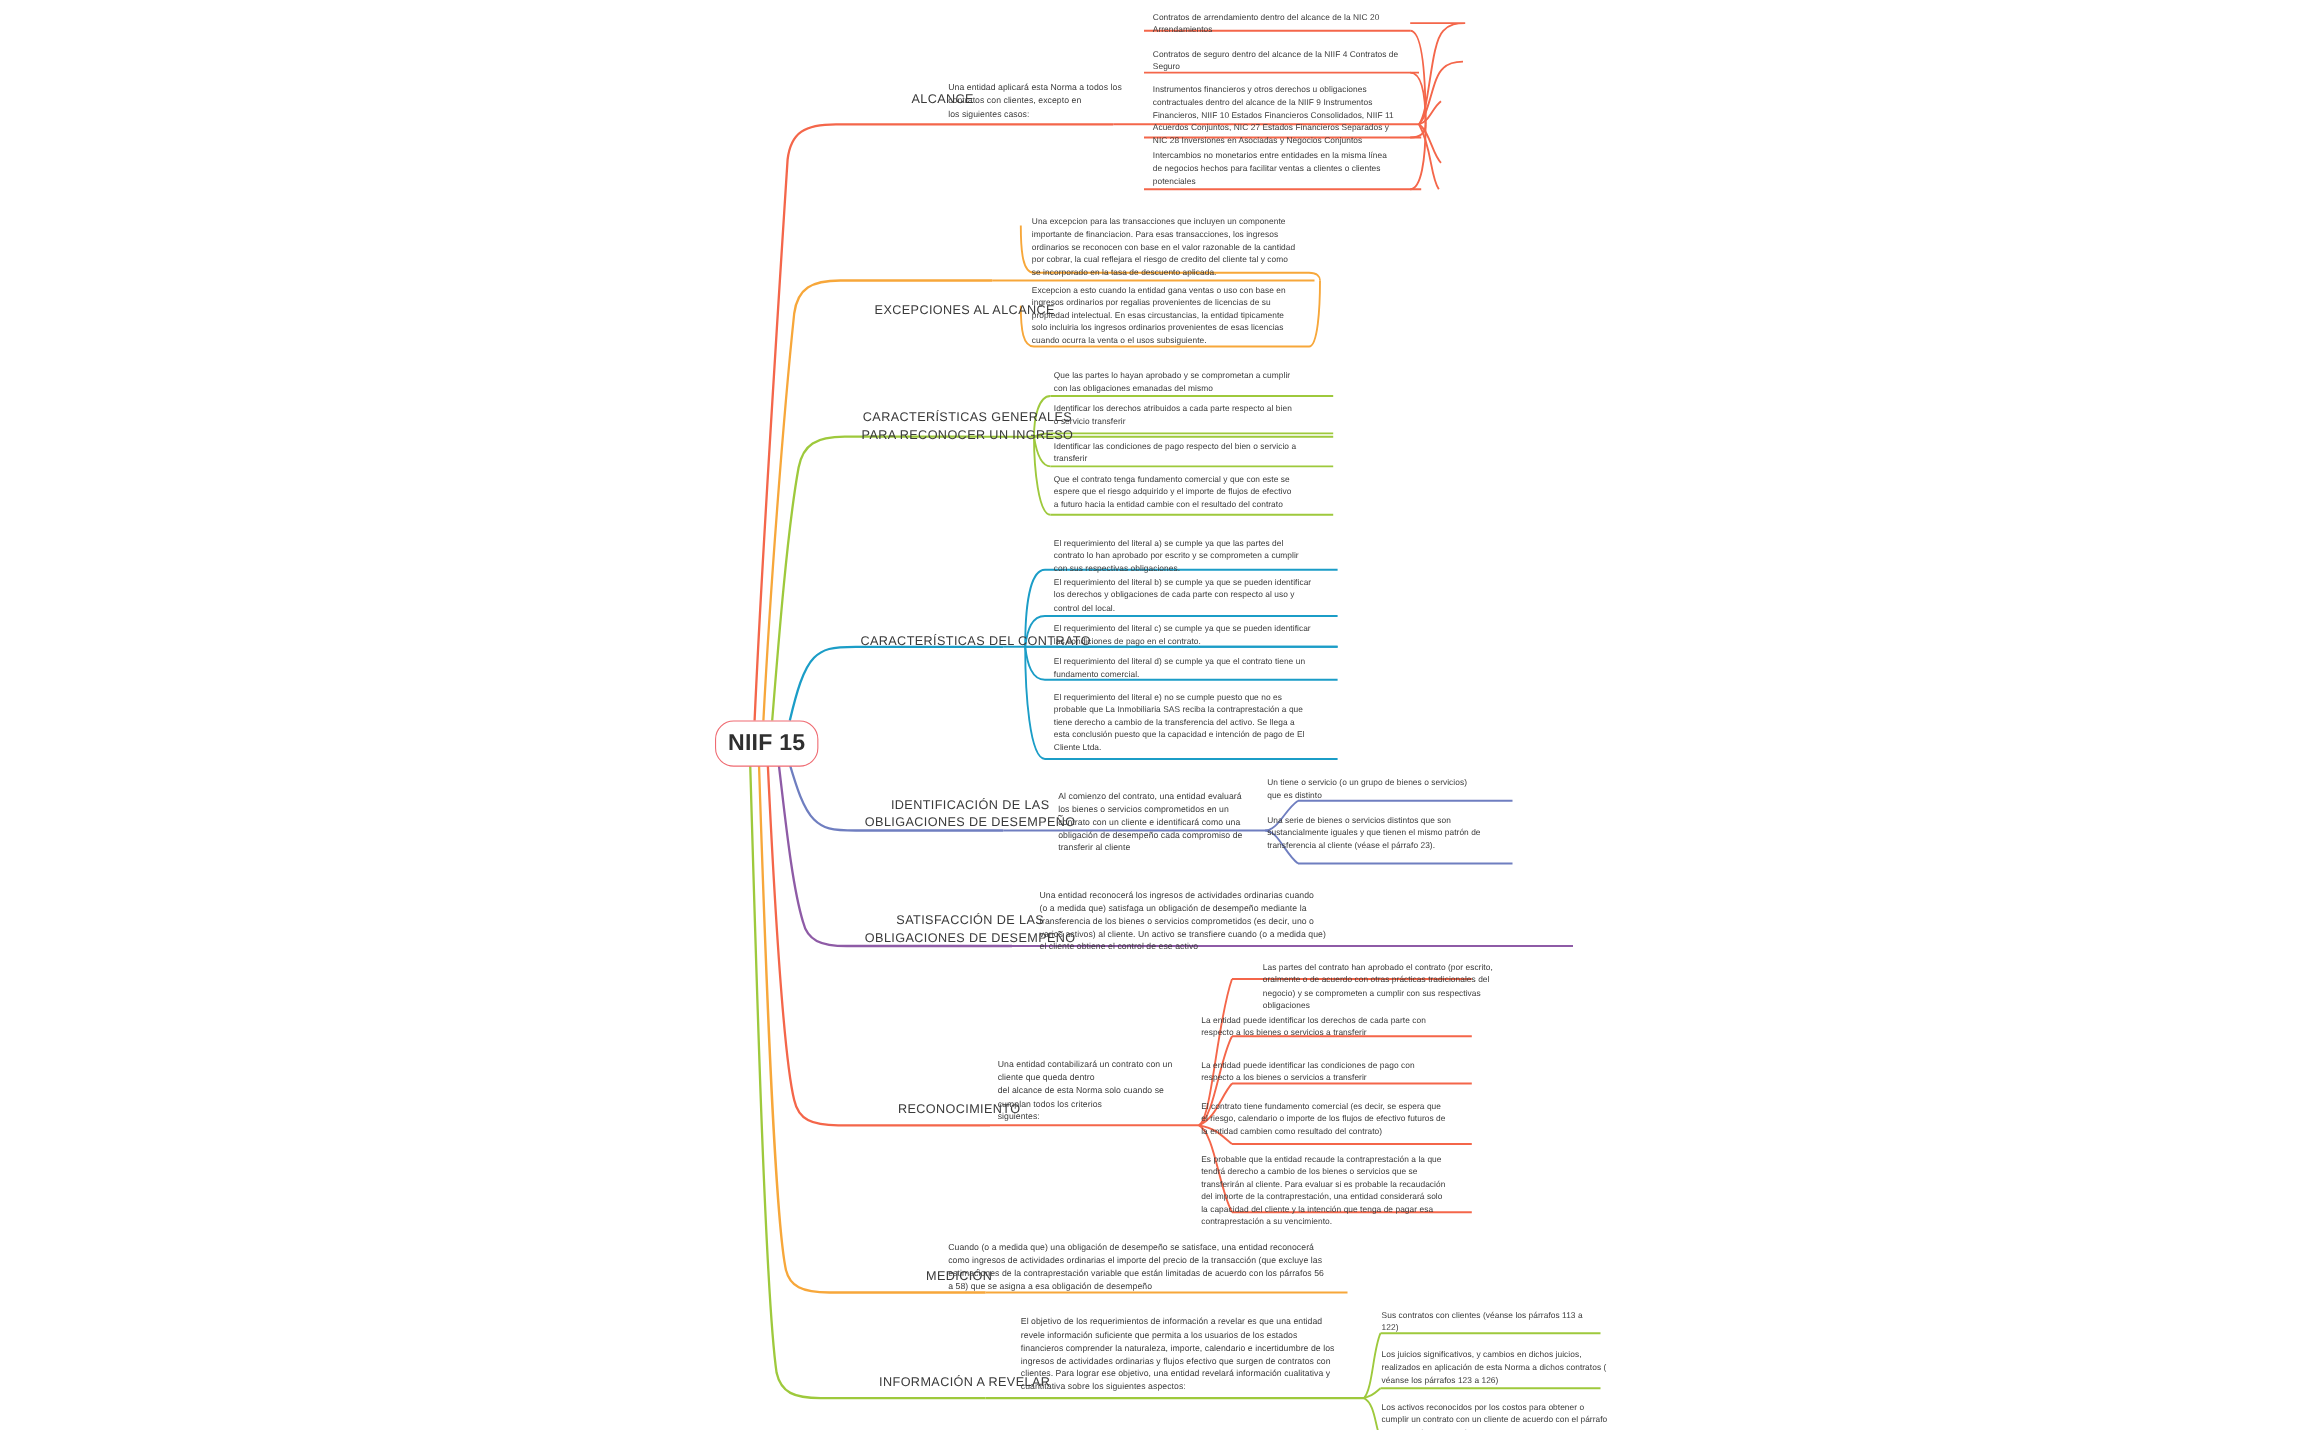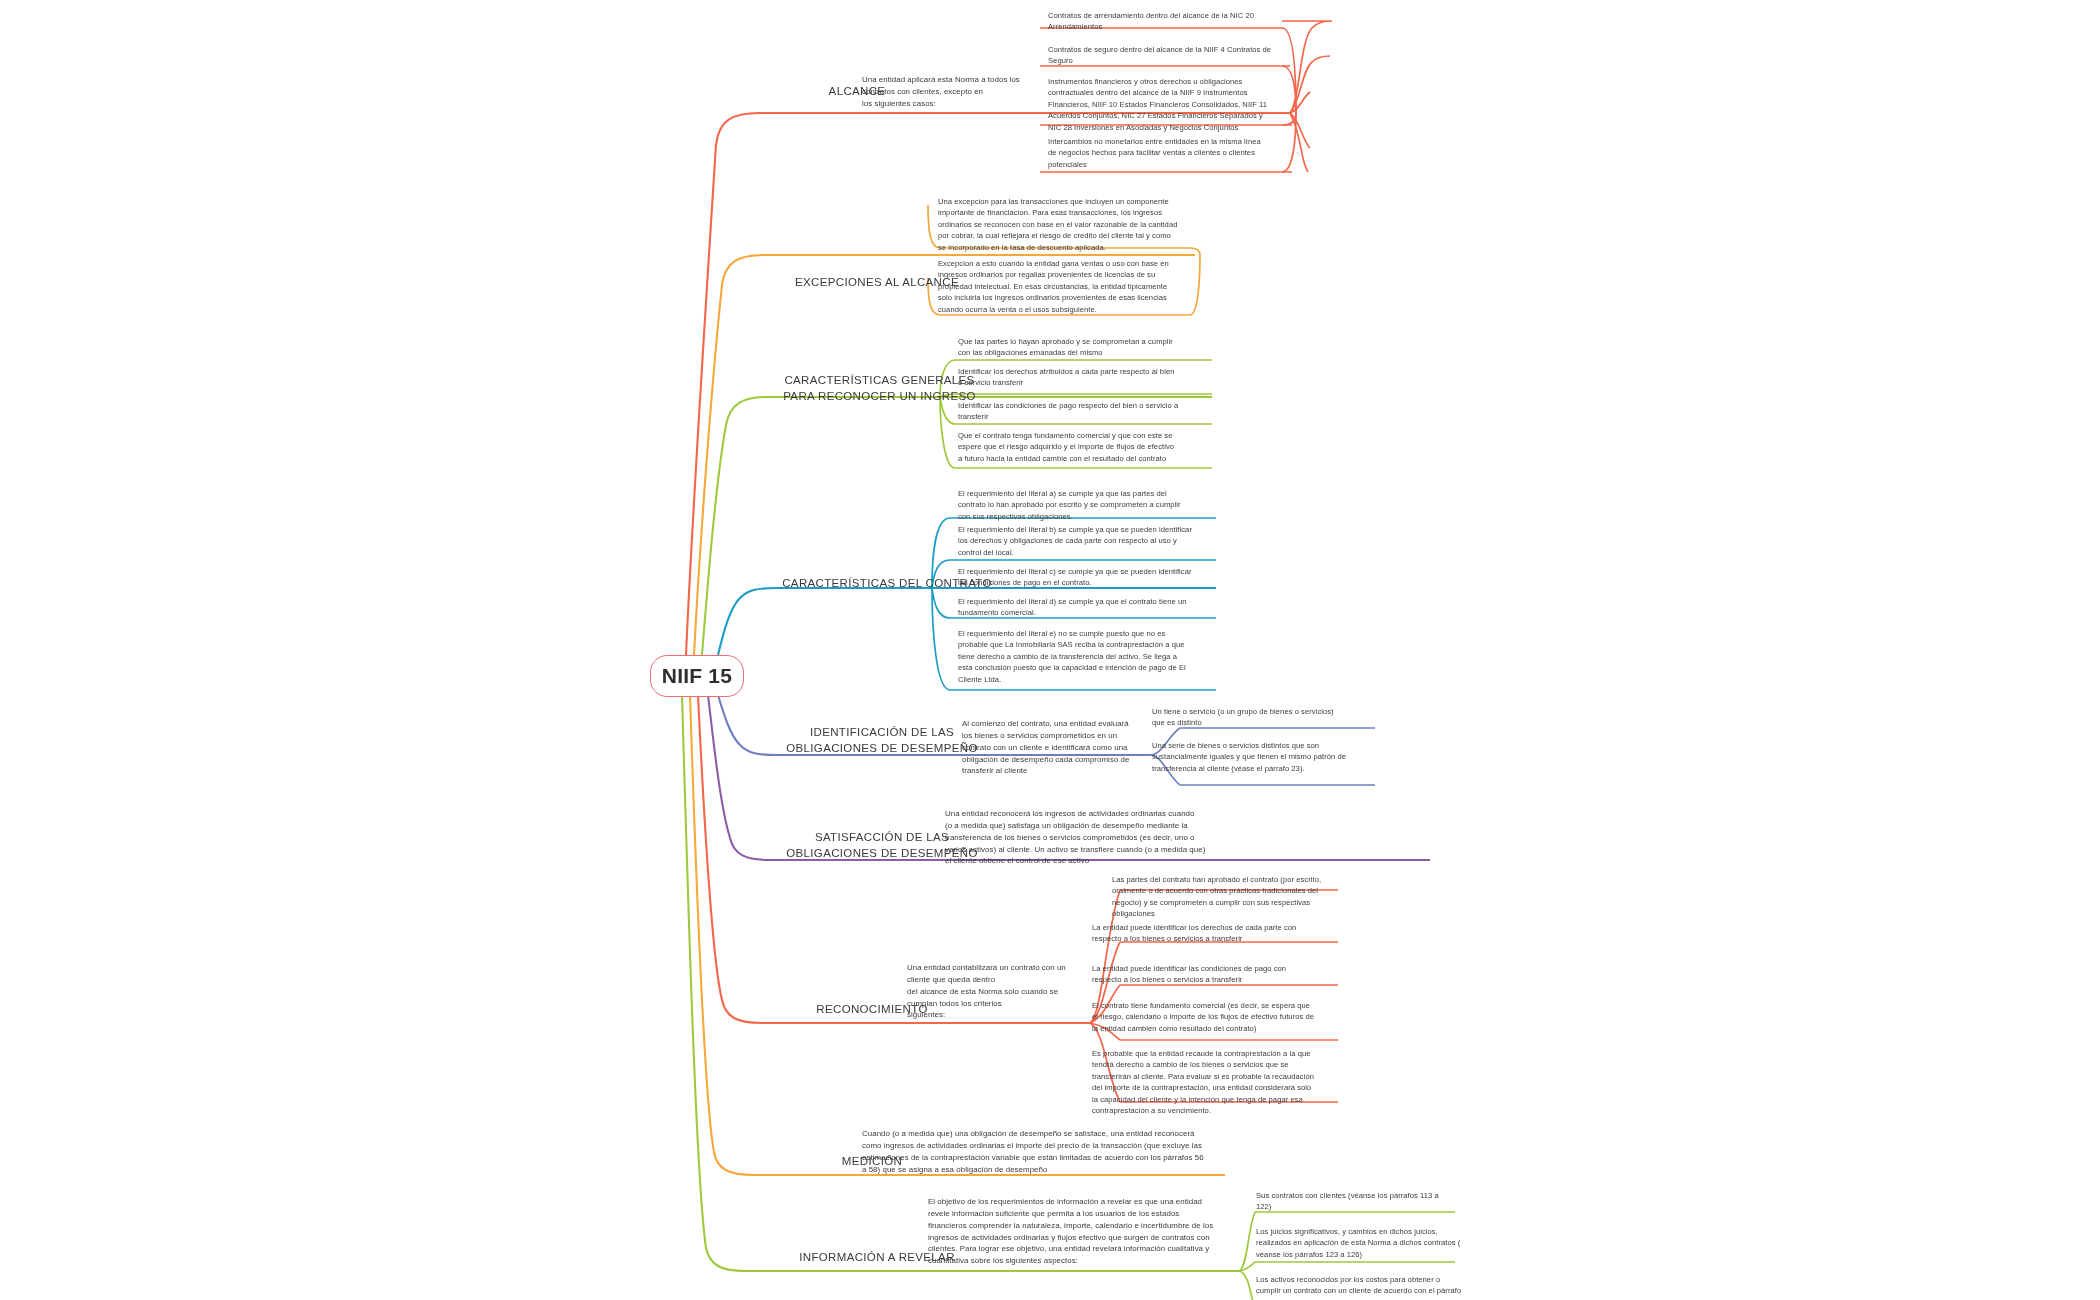--- a/index.html
+++ b/index.html
@@ -260,21 +260,21 @@
 tiene derecho a cambio de la transferencia del activo. Se llega a
 esta conclusión puesto que la capacidad e intención de pago de El
 Cliente Ltda.</div>
 
   <div class="note" style="left:1152px;top:706px;width:225px;white-space:pre-line;">Un tiene o servicio (o un grupo de bienes o servicios)
 que es distinto</div>
   <div class="note" style="left:1152px;top:740px;width:228px;white-space:pre-line;">Una serie de bienes o servicios distintos que son
 sustancialmente iguales y que tienen el mismo patrón de
 transferencia al cliente (véase el párrafo 23).</div>
 
-  <div class="note" style="left:1112px;top:874px;width:240px;white-space:pre-line;">Las partes del contrato han aprobado el contrato (por escrito,
+  <div class="note" style="left:1148px;top:874px;width:240px;white-space:pre-line;">Las partes del contrato han aprobado el contrato (por escrito,
 oralmente o de acuerdo con otras prácticas tradicionales del
 negocio) y se comprometen a cumplir con sus respectivas
 obligaciones</div>
   <div class="note" style="left:1092px;top:922px;width:240px;white-space:pre-line;">La entidad puede identificar los derechos de cada parte con
 respecto a los bienes o servicios a transferir</div>
   <div class="note" style="left:1092px;top:963px;width:240px;white-space:pre-line;">La entidad puede identificar las condiciones de pago con
 respecto a los bienes o servicios a transferir</div>
   <div class="note" style="left:1092px;top:1000px;width:240px;white-space:pre-line;">El contrato tiene fundamento comercial (es decir, se espera que
 el riesgo, calendario o importe de los flujos de efectivo futuros de
 la entidad cambien como resultado del contrato)</div>

